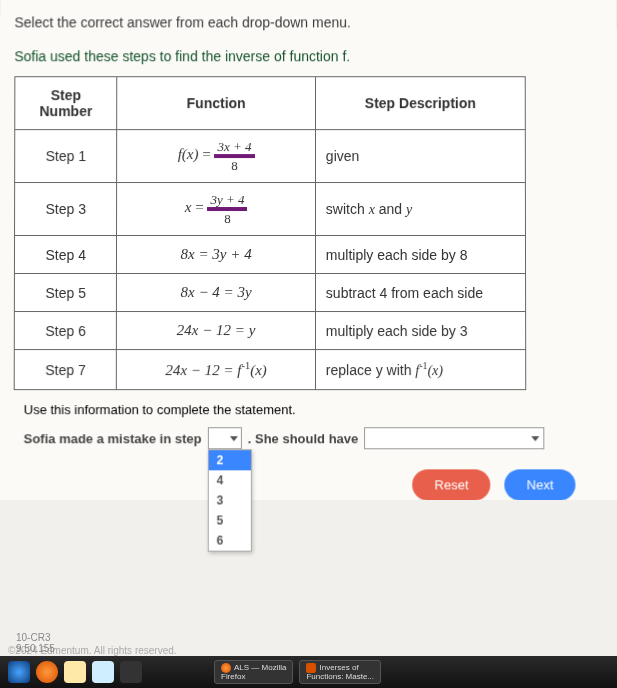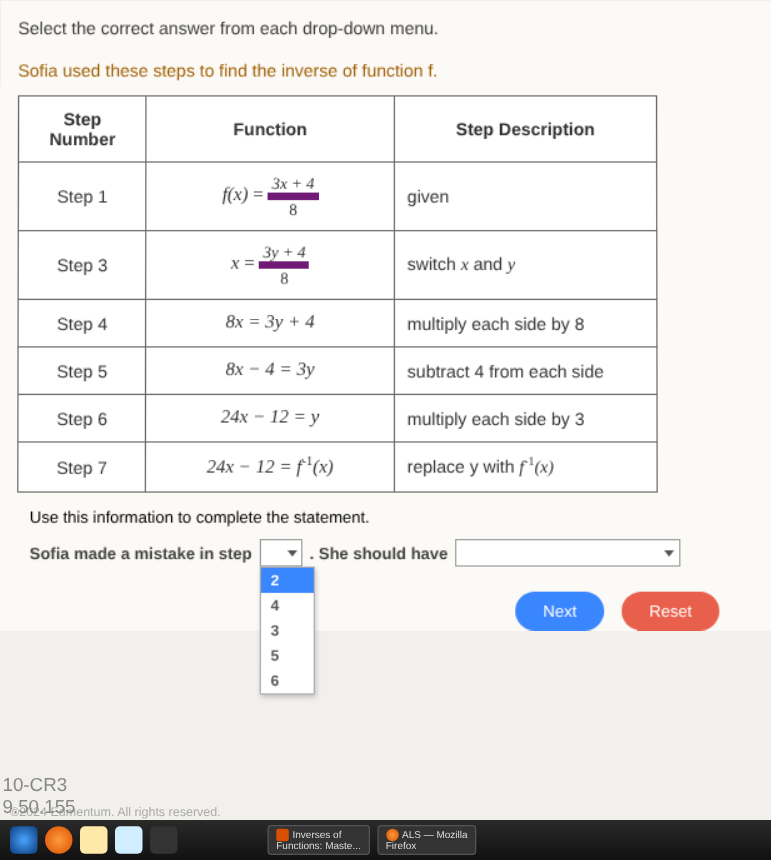--- a/index.html
+++ b/index.html
@@ -17,21 +17,21 @@
     background: #fcfaf7;
     transform: perspective(1200px) rotateX(0.5deg);
   }
   .prompt {
     font-size: 14px;
     color: #3a3a3a;
     margin-bottom: 18px;
   }
   .lead {
     font-size: 14px;
-    color: #a16207;
+    color: #14532d;
     margin-bottom: 12px;
   }
   table {
     border-collapse: collapse;
     width: 512px;
     background: #fff;
   }
   th, td {
     border: 1px solid #666;
     padding: 10px 10px;
@@ -44,21 +44,21 @@
   td.desc-col { width: 240px; }
   .math { font-style: italic; font-family: 'Times New Roman', serif; }
   .nonit { font-style: normal; }
   .frac {
     display: inline-block;
     vertical-align: middle;
     text-align: center;
     font-size: 13px;
     line-height: 1;
   }
-  .frac .num { display:block; border-bottom:6px solid #701a75; padding:0 3px 1px; }
+  .frac .num { display:block; border-bottom:4px solid #701a75; padding:0 3px 1px; }
   .frac .den { display:block; padding:1px 3px 0; }
   .instruct {
     font-size: 13px;
     color: #000000;
     margin: 12px 0 10px 10px;
   }
   .statement {
     font-size: 13px;
     color: #444;
     margin-left: 10px;
@@ -146,23 +146,23 @@
     background: linear-gradient(#2a2a2a,#111);
     display: flex;
     align-items: center;
     gap: 6px;
     padding: 0 8px;
     color: #ddd;
     font-size: 9px;
   }
   .ver {
     position: absolute;
-    bottom: 34px; left: 2px;
+    bottom: 34px; left: 16px;
     color: #888;
-    font-size: 15px;
+    font-size: 10px;
     line-height: 1.1;
   }
   .tb-icon {
     width: 22px; height: 22px;
     border-radius: 4px;
     display: flex; align-items:center; justify-content:center;
   }
   .tb-app {
     background: #333;
     border: 1px solid #555;
@@ -252,46 +252,46 @@
         <div>6</div>
       </div>
     </span>
     <span>. She should have</span>
     <span class="answer-box">
       <span class="dd-arrow"></span>
     </span>
   </div>
 
   <div class="buttons">
+    <button class="btn reset">Reset</button>
     <button class="btn next">Next</button>
-    <button class="btn reset">Reset</button>
   </div>
 </div>
 
 <div class="footer-fade">©2024 Edmentum. All rights reserved.</div>
 
 <div class="ver">
   <div>10-CR3</div>
   <div>9.50.155</div>
 </div>
 
 <div class="taskbar">
   <div class="tb-icon" style="background:radial-gradient(circle,#4aa3ff,#0a3c7a);"></div>
   <div class="tb-icon" style="background:radial-gradient(circle,#ff9a3c,#d94f00);border-radius:50%;"></div>
   <div class="tb-icon" style="background:#ffe9a8;"></div>
   <div class="tb-icon" style="background:#cfeeff;"></div>
   <div class="tb-icon" style="background:#333;"></div>
   <div style="width:60px"></div>
   <div class="tb-app">
     <span style="display:flex;gap:3px;align-items:center;">
+      <span style="width:10px;height:10px;background:radial-gradient(circle,#ff9a3c,#d94f00);border-radius:50%;display:inline-block;"></span>
+      <span>ALS — Mozilla</span>
+    </span>
+    <span>Firefox</span>
+  </div>
+  <div class="tb-app">
+    <span style="display:flex;gap:3px;align-items:center;">
       <span style="width:10px;height:10px;background:#d94f00;border-radius:2px;display:inline-block;"></span>
       <span>Inverses of</span>
     </span>
     <span>Functions: Maste...</span>
   </div>
-  <div class="tb-app">
-    <span style="display:flex;gap:3px;align-items:center;">
-      <span style="width:10px;height:10px;background:radial-gradient(circle,#ff9a3c,#d94f00);border-radius:50%;display:inline-block;"></span>
-      <span>ALS — Mozilla</span>
-    </span>
-    <span>Firefox</span>
-  </div>
 </div>
 
 </body></html>

